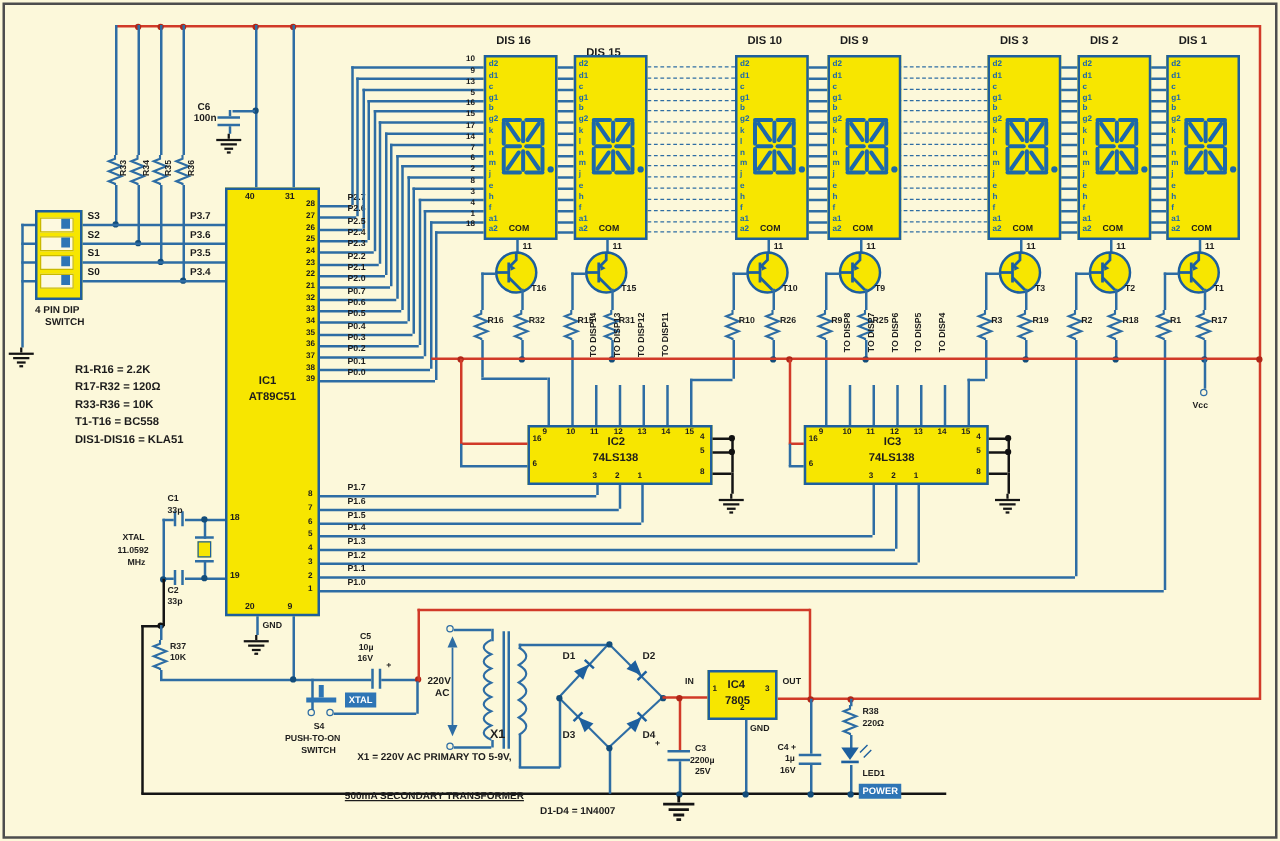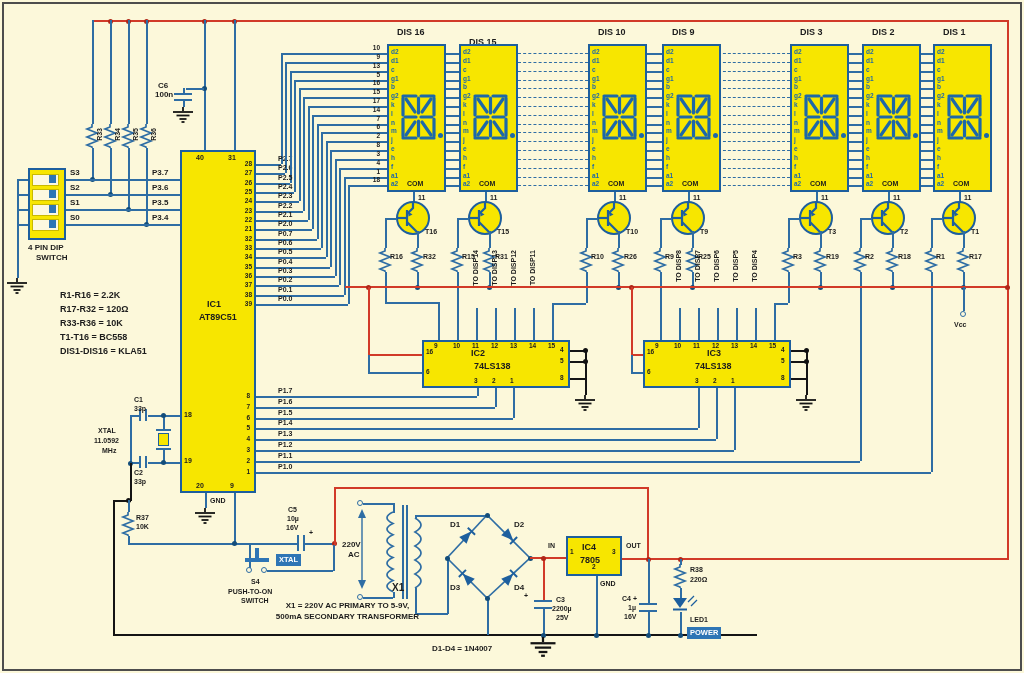--- a/index.html
+++ b/index.html
@@ -852,21 +852,21 @@
     <div class="wv cblue" style="left: 860px; top: 272px; height: 189px;"></div>
     <div class="wv cblue" style="left: 931px; top: 272px; height: 200px;"></div>
     <div class="wh cred" style="left: 345px; top: 286px; width: 663px;"></div>
     <div class="dot dred" style="left: 368px; top: 287px;"></div>
     <div class="dot dred" style="left: 631px; top: 287px;"></div>
     <div class="dot dred" style="left: 1007px; top: 287px;"></div>
     <div class="wv cblue" style="left: 963px; top: 287px; height: 24px;"></div>
     <div class="term" style="left: 963px; top: 314px;"></div>
     <div class="t t7" style="left: 954px; top: 321px;">Vcc</div>
     <div class="cbox" style="left: 422px; top: 340px; width: 148px; height: 48px;"></div>
-    <div class="t t9" style="left: 471px; top: 349px;">IC2</div>
+    <div class="t t9" style="left: 486px; top: 349px;">IC2</div>
     <div class="t t9" style="left: 474px; top: 362px;">74LS138</div>
     <div class="t t65" style="left: 434px; top: 343px;">9</div>
     <div class="t t65" style="left: 453px; top: 343px;">10</div>
     <div class="t t65" style="left: 472px; top: 343px;">11</div>
     <div class="t t65" style="left: 491px; top: 343px;">12</div>
     <div class="t t65" style="left: 510px; top: 343px;">13</div>
     <div class="t t65" style="left: 529px; top: 343px;">14</div>
     <div class="t t65" style="left: 548px; top: 343px;">15</div>
     <div class="t t65" style="left: 474px; top: 378px;">3</div>
     <div class="t t65" style="left: 492px; top: 378px;">2</div>
@@ -1127,15 +1127,15 @@
     <svg width="30" height="21.25" style="left: 528px; top: 637px;">
       <g stroke="#141414" stroke-width="2.25">
         <line x1="15" y1="0" x2="15" y2="5"></line>
         <line x1="2.5" y1="6.25" x2="27.5" y2="6.25"></line>
         <line x1="6.875" y1="10.625" x2="23.125" y2="10.625"></line>
         <line x1="10.625" y1="15" x2="19.375" y2="15"></line>
         <line x1="13.125" y1="18.75" x2="16.875" y2="18.75"></line>
       </g>
     </svg>
     <div class="t ctr" style="left: 240px; top: 602px; width: 215px;">X1 = 220V AC PRIMARY TO 5-9V,</div>
-    <div class="t ctr" style="left: 240px; top: 613px; width: 215px;">500mA SECONDARY TRANSFORMER</div>
+    <div class="t ctr" style="left: 240px; top: 633px; width: 215px; text-decoration: underline;">500mA SECONDARY TRANSFORMER</div>
     <div class="t " style="left: 432px; top: 645px;">D1-D4 = 1N4007</div>
   </div>
 
 </body></html>

